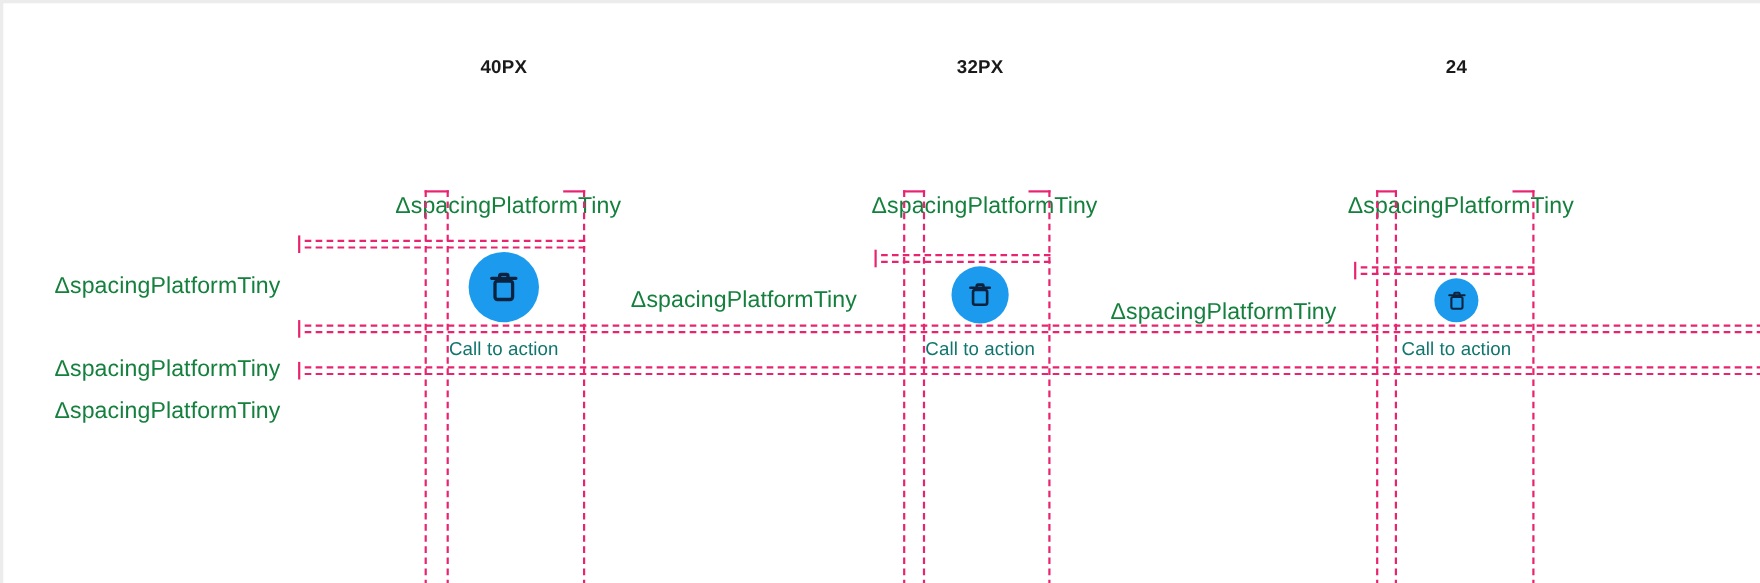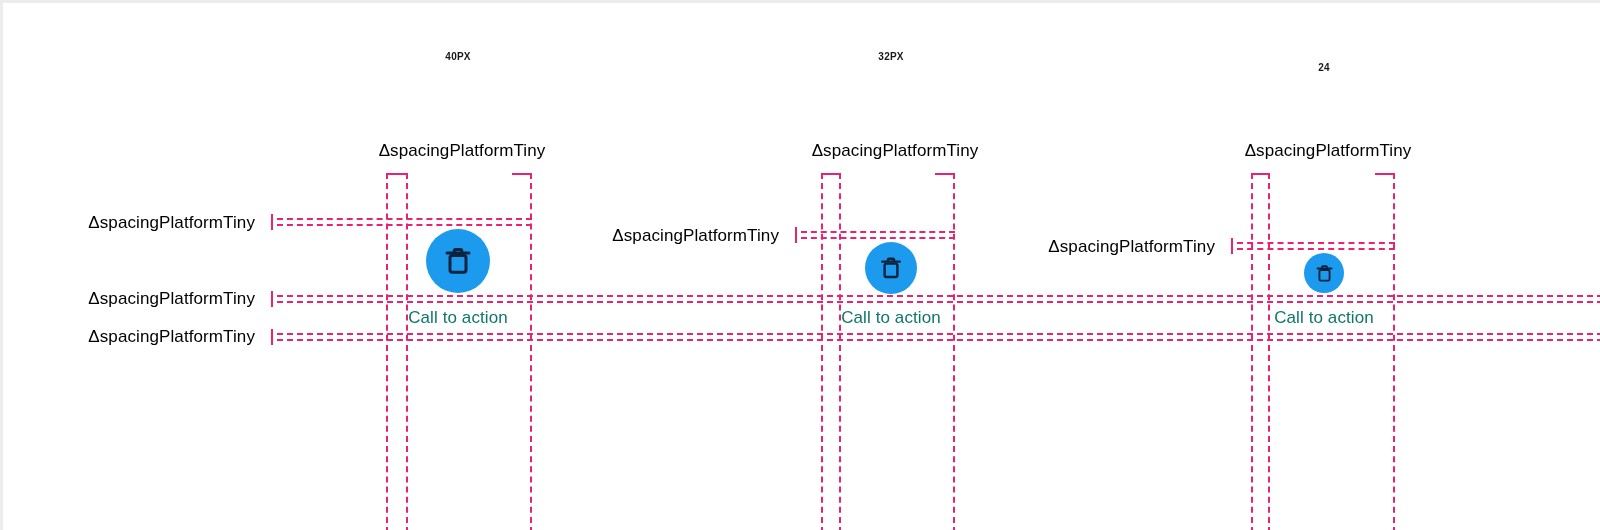--- a/index.html
+++ b/index.html
@@ -15,21 +15,21 @@
     border-top: 3px solid #ececec;
     border-left: 3px solid #ececec;
     box-sizing: border-box;
     overflow: hidden;
     font-family: "Liberation Sans", sans-serif;
   }
 
   
   .col-heading {
     position: absolute;
-    font-size: 10px;
+    font-size: 17px;
     font-weight: bold;
     color: #1a1a1a;
     letter-spacing: 0.2px;
     white-space: nowrap;
     transform: translateX(-50%);
   }
 
   
   .vrail {
     position: absolute;
@@ -48,24 +48,25 @@
   }
   .tick {
     position: absolute;
     width: 0;
     border-left: 2px solid #e8236f;
   }
 
   
   .spec-label {
     position: absolute;
-    font-size: 17px;
-    color: #000000;
+    font-size: 21px;
+    color: #15803d;
     white-space: nowrap;
     letter-spacing: 0.1px;
+    margin-top: 35px;
   }
   .spec-label.centered { transform: translateX(-50%); }
   .spec-label.rightal  { transform: translateX(-100%); }
 
   
   .cta {
     position: absolute;
     display: flex;
     flex-direction: column;
     align-items: center;
@@ -131,21 +132,21 @@
       <div class="hrail" style="top: 234px; left: 798px; width: 154px;"></div>
       <div class="cta" style="left: 798px; top: 239px; width: 180px;">
         <div class="cta-circle" style="width: 52px; height: 52px; background: rgb(28, 155, 238);">
           <svg width="24" height="24" viewBox="0 0 24 24">
             <path d="M3.2 5.6 H20.8 M9 5.6 V3.6 a0.9 0.9 0 0 1 0.9-0.9 h4.2 a0.9 0.9 0 0 1 0.9 0.9 V5.6" stroke="#0c2340" stroke-width="2.4" fill="none" stroke-linecap="round"></path>
             <rect x="5.6" y="7.6" width="12.8" height="13.4" rx="1.8" stroke="#0c2340" stroke-width="2.4" fill="none"></rect>
           </svg>
         </div>
       </div>
       <div class="cta-label" style="position: absolute; left: 888px; top: 305px; transform: translateX(-50%);">Call to action</div>
-      <div class="col-heading" style="left: 1321px; top: 59px;">24</div>
+      <div class="col-heading" style="left: 1321px; top: 48px;">24</div>
       <div class="spec-label centered" style="left: 1325px; top: 138px;">ΔspacingPlatformTiny</div>
       <div class="vrail" style="left: 1248px; top: 170px; height: 360px;"></div>
       <div class="vrail" style="left: 1265px; top: 170px; height: 360px;"></div>
       <div class="vrail" style="left: 1390px; top: 170px; height: 360px;"></div>
       <div class="vrail-cap" style="left: 1248px; top: 170px; width: 19px;"></div>
       <div class="vrail-cap" style="left: 1372px; top: 170px; width: 20px;"></div>
       <div class="spec-label rightal" style="left: 1212px; top: 234px;">ΔspacingPlatformTiny</div>
       <div class="tick" style="left: 1228px; top: 235px; height: 16px;"></div>
       <div class="hrail" style="top: 239px; left: 1234px; width: 158px;"></div>
       <div class="hrail" style="top: 245px; left: 1234px; width: 158px;"></div>

